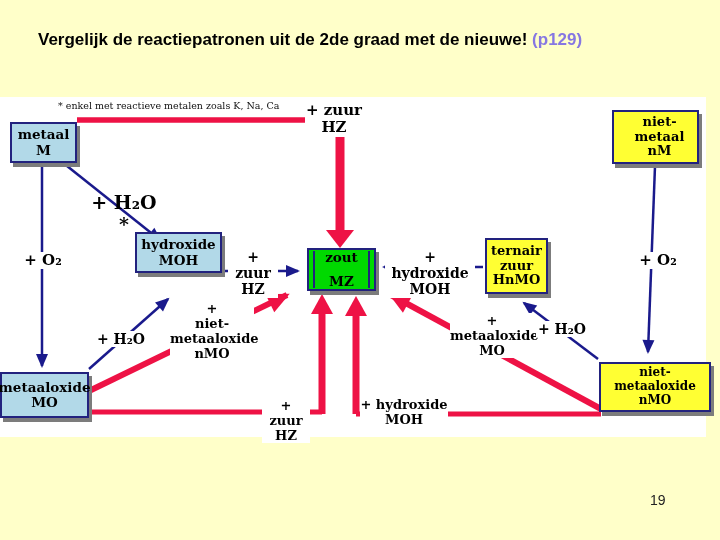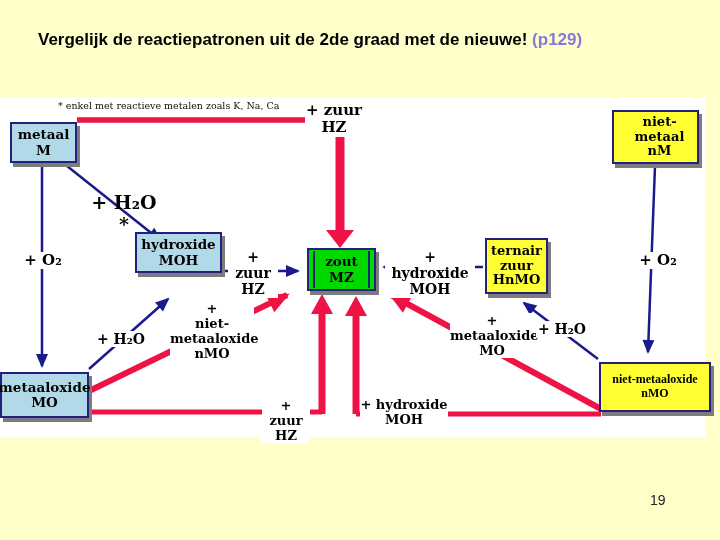--- a/index.html
+++ b/index.html
@@ -10,30 +10,30 @@
   .panel{position:absolute;left:0;top:97px;width:706px;height:340px;background:#FFFFFF;z-index:1;}
   .arrows{position:absolute;left:0;top:0;z-index:2;pointer-events:none;}
   .note{position:absolute;left:58px;top:100px;z-index:3;font:9.5px "DejaVu Serif",serif;color:#111;}
   .lbl{position:absolute;z-index:3;font:bold 14px "DejaVu Serif","Liberation Serif",serif;color:#000;
        text-align:center;line-height:1.16;background:#FFFFFF;}
   .lbl.clear{background:transparent;}
   .box{position:absolute;z-index:4;box-sizing:border-box;border:2px solid #22227E;background:#B2D9E8;
        box-shadow:3px 4px 0 #7c7c7c;display:flex;flex-direction:column;justify-content:center;align-items:center;
        font-weight:bold;font-size:13.5px;line-height:1.14;text-align:center;color:#000;}
   .box.yellow{background:#FFFF33;}
-  .box.green{background:#00D900;}
+  .box.green{background:#00D900;justify-content:space-between;}
   #box-metaal{left:10px;top:122px;width:67px;height:41px;}
   #box-niet-metaal{left:612px;top:110px;width:87px;height:54px;font-size:13px;padding-left:8px;}
   #box-hydroxide{left:135px;top:232px;width:87px;height:41px;justify-content:center;}
   #box-zout{left:307px;top:248px;width:69px;height:43px;}
   #box-zout::before,#box-zout::after{content:"";position:absolute;top:1px;bottom:1px;width:2px;background:#22227E;}
   #box-zout::before{left:4px;} #box-zout::after{right:4px;}
   #box-ternair{left:485px;top:238px;width:63px;height:56px;font-size:13px;}
   #box-metaaloxide{left:0px;top:372px;width:89px;height:46px;}
-  #box-niet-metaaloxide{left:599px;top:362px;width:112px;height:50px;font-size:12px;font-family:Liberation Serif, serif;}
+  #box-niet-metaaloxide{left:599px;top:362px;width:112px;height:50px;font-size:12px;}
   #lbl-zuur-top{left:305px;top:102px;width:58px;font-size:15px;}
   #lbl-h2o-star{left:88px;top:191px;width:72px;font-size:19px;}
   #lbl-o2-left{left:22px;top:252px;width:42px;font-size:15px;}
   #lbl-zuur-mid{left:228px;top:249px;width:50px;}
   #lbl-hydroxide-mid{left:385px;top:249px;width:90px;}
   #lbl-o2-right{left:636px;top:252px;width:44px;font-size:15px;}
   #lbl-h2o-left{left:96px;top:331px;width:50px;}
   #lbl-nmo-plus{left:170px;top:301px;width:84px;font-size:13px;}
   #lbl-mo-plus{left:450px;top:313px;width:84px;font-size:13px;}
   #lbl-h2o-right{left:536px;top:321px;width:52px;}

